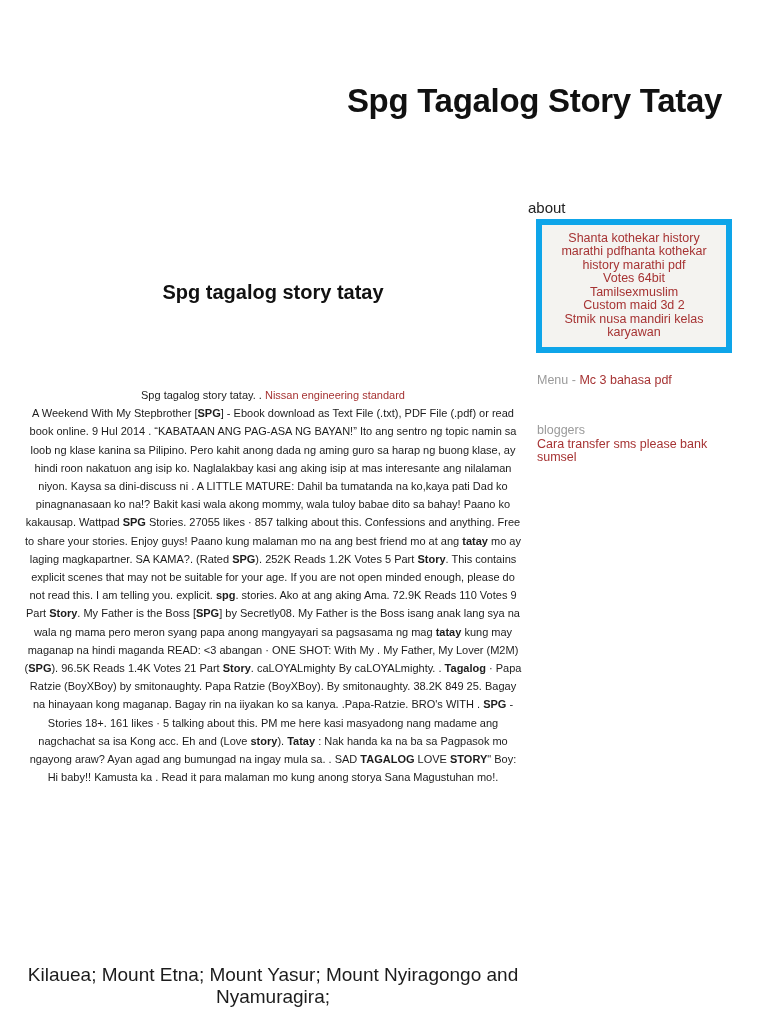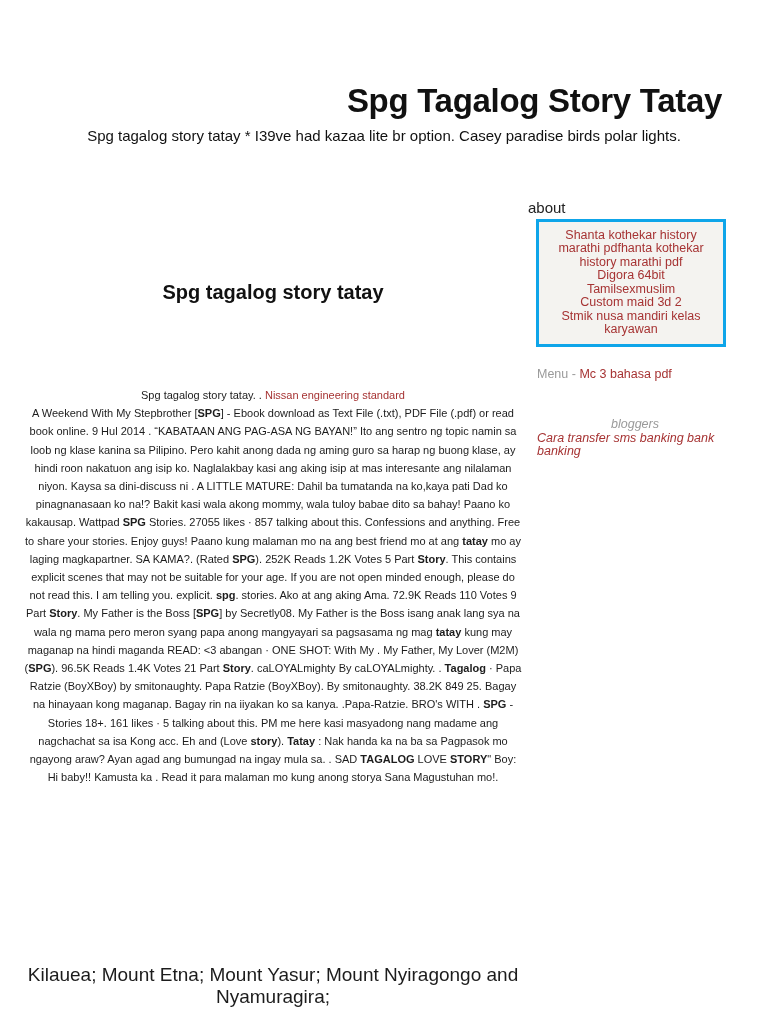--- a/index.html
+++ b/index.html
@@ -88,64 +88,63 @@
     line-height: 13.5px;
   }
   .about-label {
     font-size: 15px;
     color: #222222;
     margin: 0 0 4px 1px;
   }
   .about-box {
     margin-left: 9px;
     width: 176px;
-    border: 3px solid #0ea5e9;
+    border: 6px solid #0ea5e9;
     background: #f4f3f0;
     padding: 7px 4px;
     text-align: center;
   }
   .about-box .red-link { display: block; }
   .side-section { margin-left: 10px; }
   .section-menu    { margin-top: 21px; }
   .section-friends { margin-top: 36px; }
-  .section-bloggers{ margin-top: 37px; font-style: italic; }
-  .gray-label { color: #9a9a9a; text-align: center; }
+  .section-bloggers{ margin-top: 37px; }
+  .gray-label { color: #9a9a9a; }
   .side-section .red-link { display: block; }
   .side-section .inline-first { display: inline; }
 </style>
 </head>
 <body>
 
 <div class="page">
 
   <h1 class="site-title">Spg Tagalog Story Tatay</h1>
-  <div class="site-subtitle">Spg tagalog story tatay * I39ve had kazaa lite br option. Casey paradise birds polar lights.</div>
 
   <div class="main-col">
     <h2 class="section-heading">Spg tagalog story tatay</h2>
     <div class="body-text"><span>Spg tagalog story tatay. . </span><a class="red-link">Nissan engineering standard</a><br><span>A Weekend With My Stepbrother [</span><b>SPG</b><span>] - Ebook download as Text File (.txt), PDF File (.pdf) or read book online. 9 Hul 2014 . “KABATAAN ANG PAG-ASA NG BAYAN!” Ito ang sentro ng topic namin sa loob ng klase kanina sa Pilipino. Pero kahit anong dada ng aming guro sa harap ng buong klase, ay hindi roon nakatuon ang isip ko. Naglalakbay kasi ang aking isip at mas interesante ang nilalaman niyon. Kaysa sa dini-discuss ni . A LITTLE MATURE: Dahil ba tumatanda na ko,kaya pati Dad ko pinagnanasaan ko na!? Bakit kasi wala akong mommy, wala tuloy babae dito sa bahay! Paano ko kakausap. Wattpad </span><b>SPG</b><span> Stories. 27055 likes · 857 talking about this. Confessions and anything. Free to share your stories. Enjoy guys! Paano kung malaman mo na ang best friend mo at ang </span><b>tatay</b><span> mo ay laging magkapartner. SA KAMA?. (Rated </span><b>SPG</b><span>). 252K Reads 1.2K Votes 5 Part </span><b>Story</b><span>. This contains explicit scenes that may not be suitable for your age. If you are not open minded enough, please do not read this. I am telling you. explicit. </span><b>spg</b><span>. stories. Ako at ang aking Ama. 72.9K Reads 110 Votes 9 Part </span><b>Story</b><span>. My Father is the Boss [</span><b>SPG</b><span>] by Secretly08. My Father is the Boss isang anak lang sya na wala ng mama pero meron syang papa anong mangyayari sa pagsasama ng mag </span><b>tatay</b><span> kung may maganap na hindi maganda READ: &lt;3 abangan · ONE SHOT: With My . My Father, My Lover (M2M) (</span><b>SPG</b><span>). 96.5K Reads 1.4K Votes 21 Part </span><b>Story</b><span>. caLOYALmighty By caLOYALmighty. . </span><b>Tagalog</b><span> · Papa Ratzie (BoyXBoy) by smitonaughty. Papa Ratzie (BoyXBoy). By smitonaughty. 38.2K 849 25. Bagay na hinayaan kong maganap. Bagay rin na iiyakan ko sa kanya. .Papa-Ratzie. BRO's WITH . </span><b>SPG</b><span> - Stories 18+. 161 likes · 5 talking about this. PM me here kasi masyadong nang madame ang nagchachat sa isa Kong acc. Eh and (Love </span><b>story</b><span>). </span><b>Tatay</b><span> : Nak handa ka na ba sa Pagpasok mo ngayong araw? Ayan agad ang bumungad na ingay mula sa. . SAD </span><b>TAGALOG</b><span> LOVE </span><b>STORY</b><span>" Boy: Hi baby!! Kamusta ka . Read it para malaman mo kung anong storya Sana Magustuhan mo!.</span></div>
     <div class="footer-line">Kilauea; Mount Etna; Mount Yasur; Mount Nyiragongo and Nyamuragira;</div>
   </div>
 
   <div class="sidebar">
     <div class="about-label">about</div>
     <div class="about-box">
         <a class="red-link">Shanta kothekar history marathi pdfhanta kothekar history marathi pdf</a>
-        <a class="red-link">Digora 64bit</a>
+        <a class="red-link">Votes 64bit</a>
         <a class="red-link">Tamilsexmuslim</a>
         <a class="red-link">Custom maid 3d 2</a>
         <a class="red-link">Stmik nusa mandiri kelas karyawan</a>
       </div>
 
     <div class="side-section section-menu">
       <span class="gray-label inline-first">Menu - </span><span><a class="red-link" style="display: inline; text-align: right;">Mc 3 bahasa pdf</a></span>
     </div>
 
 
     <div class="side-section section-bloggers">
       <div class="gray-label">bloggers</div>
       <div>
-          <a class="red-link">Cara transfer sms banking bank banking</a>
+          <a class="red-link">Cara transfer sms please bank sumsel</a>
         </div>
     </div>
   </div>
 
 </div>
 
 </body></html>

